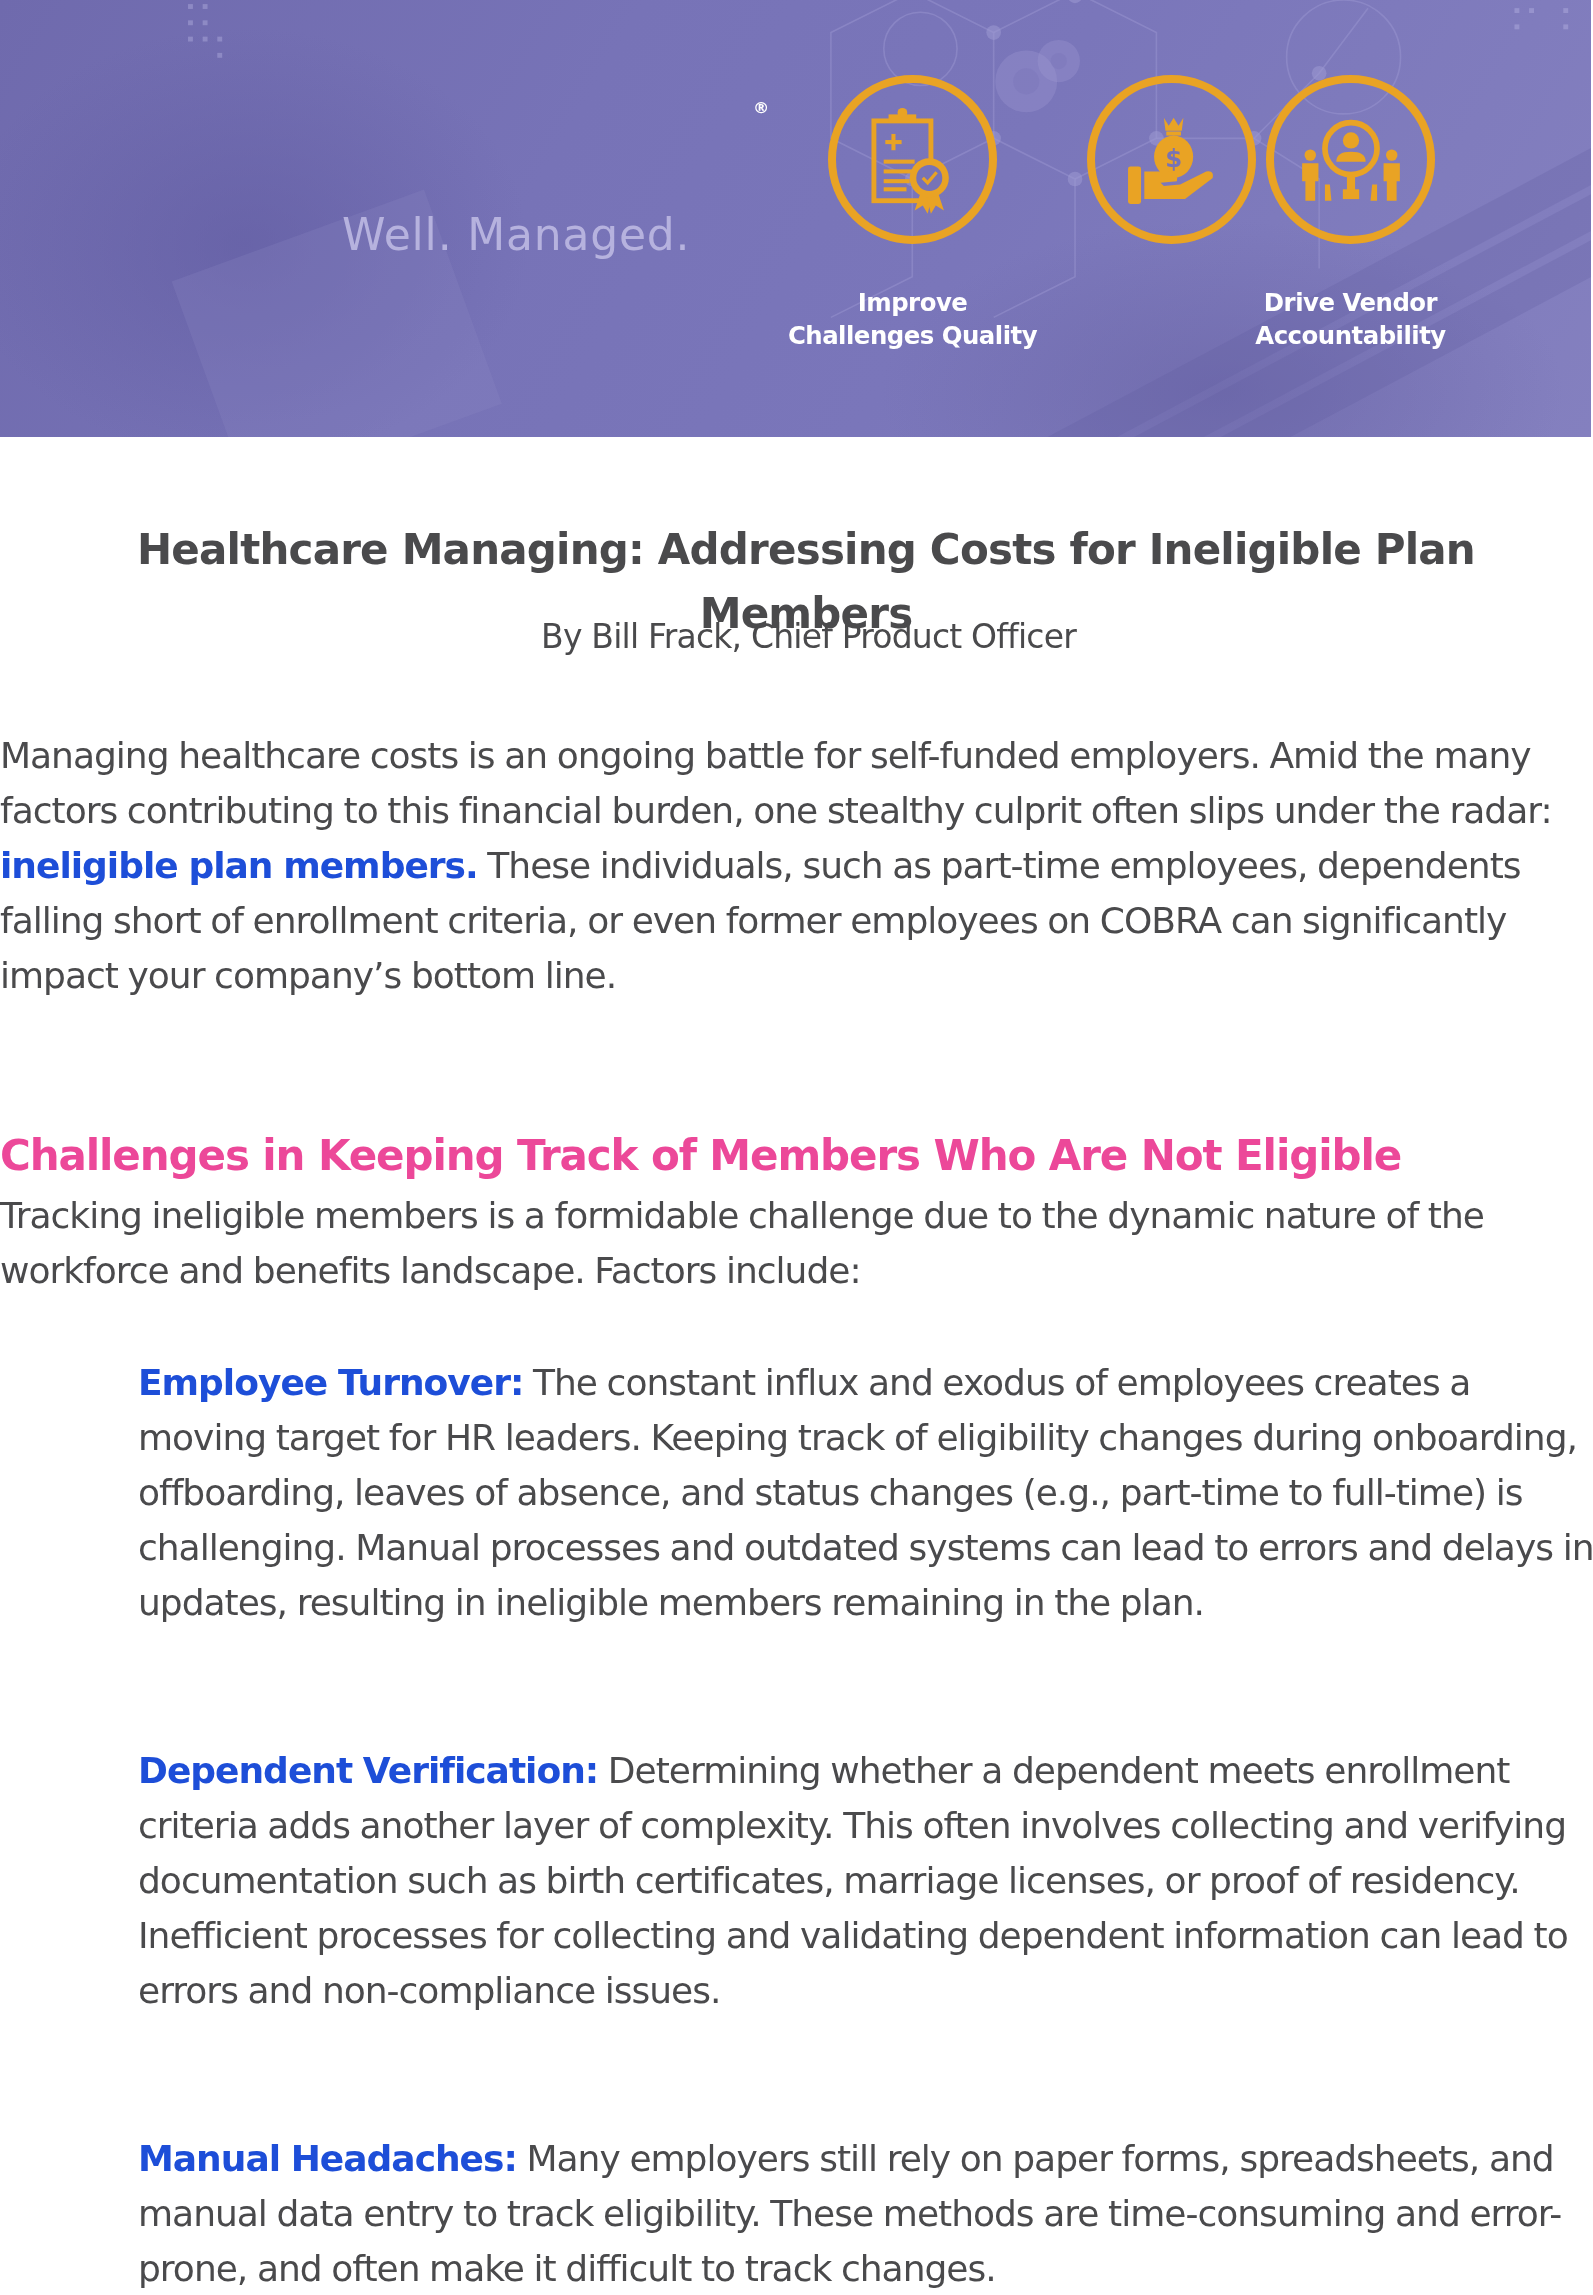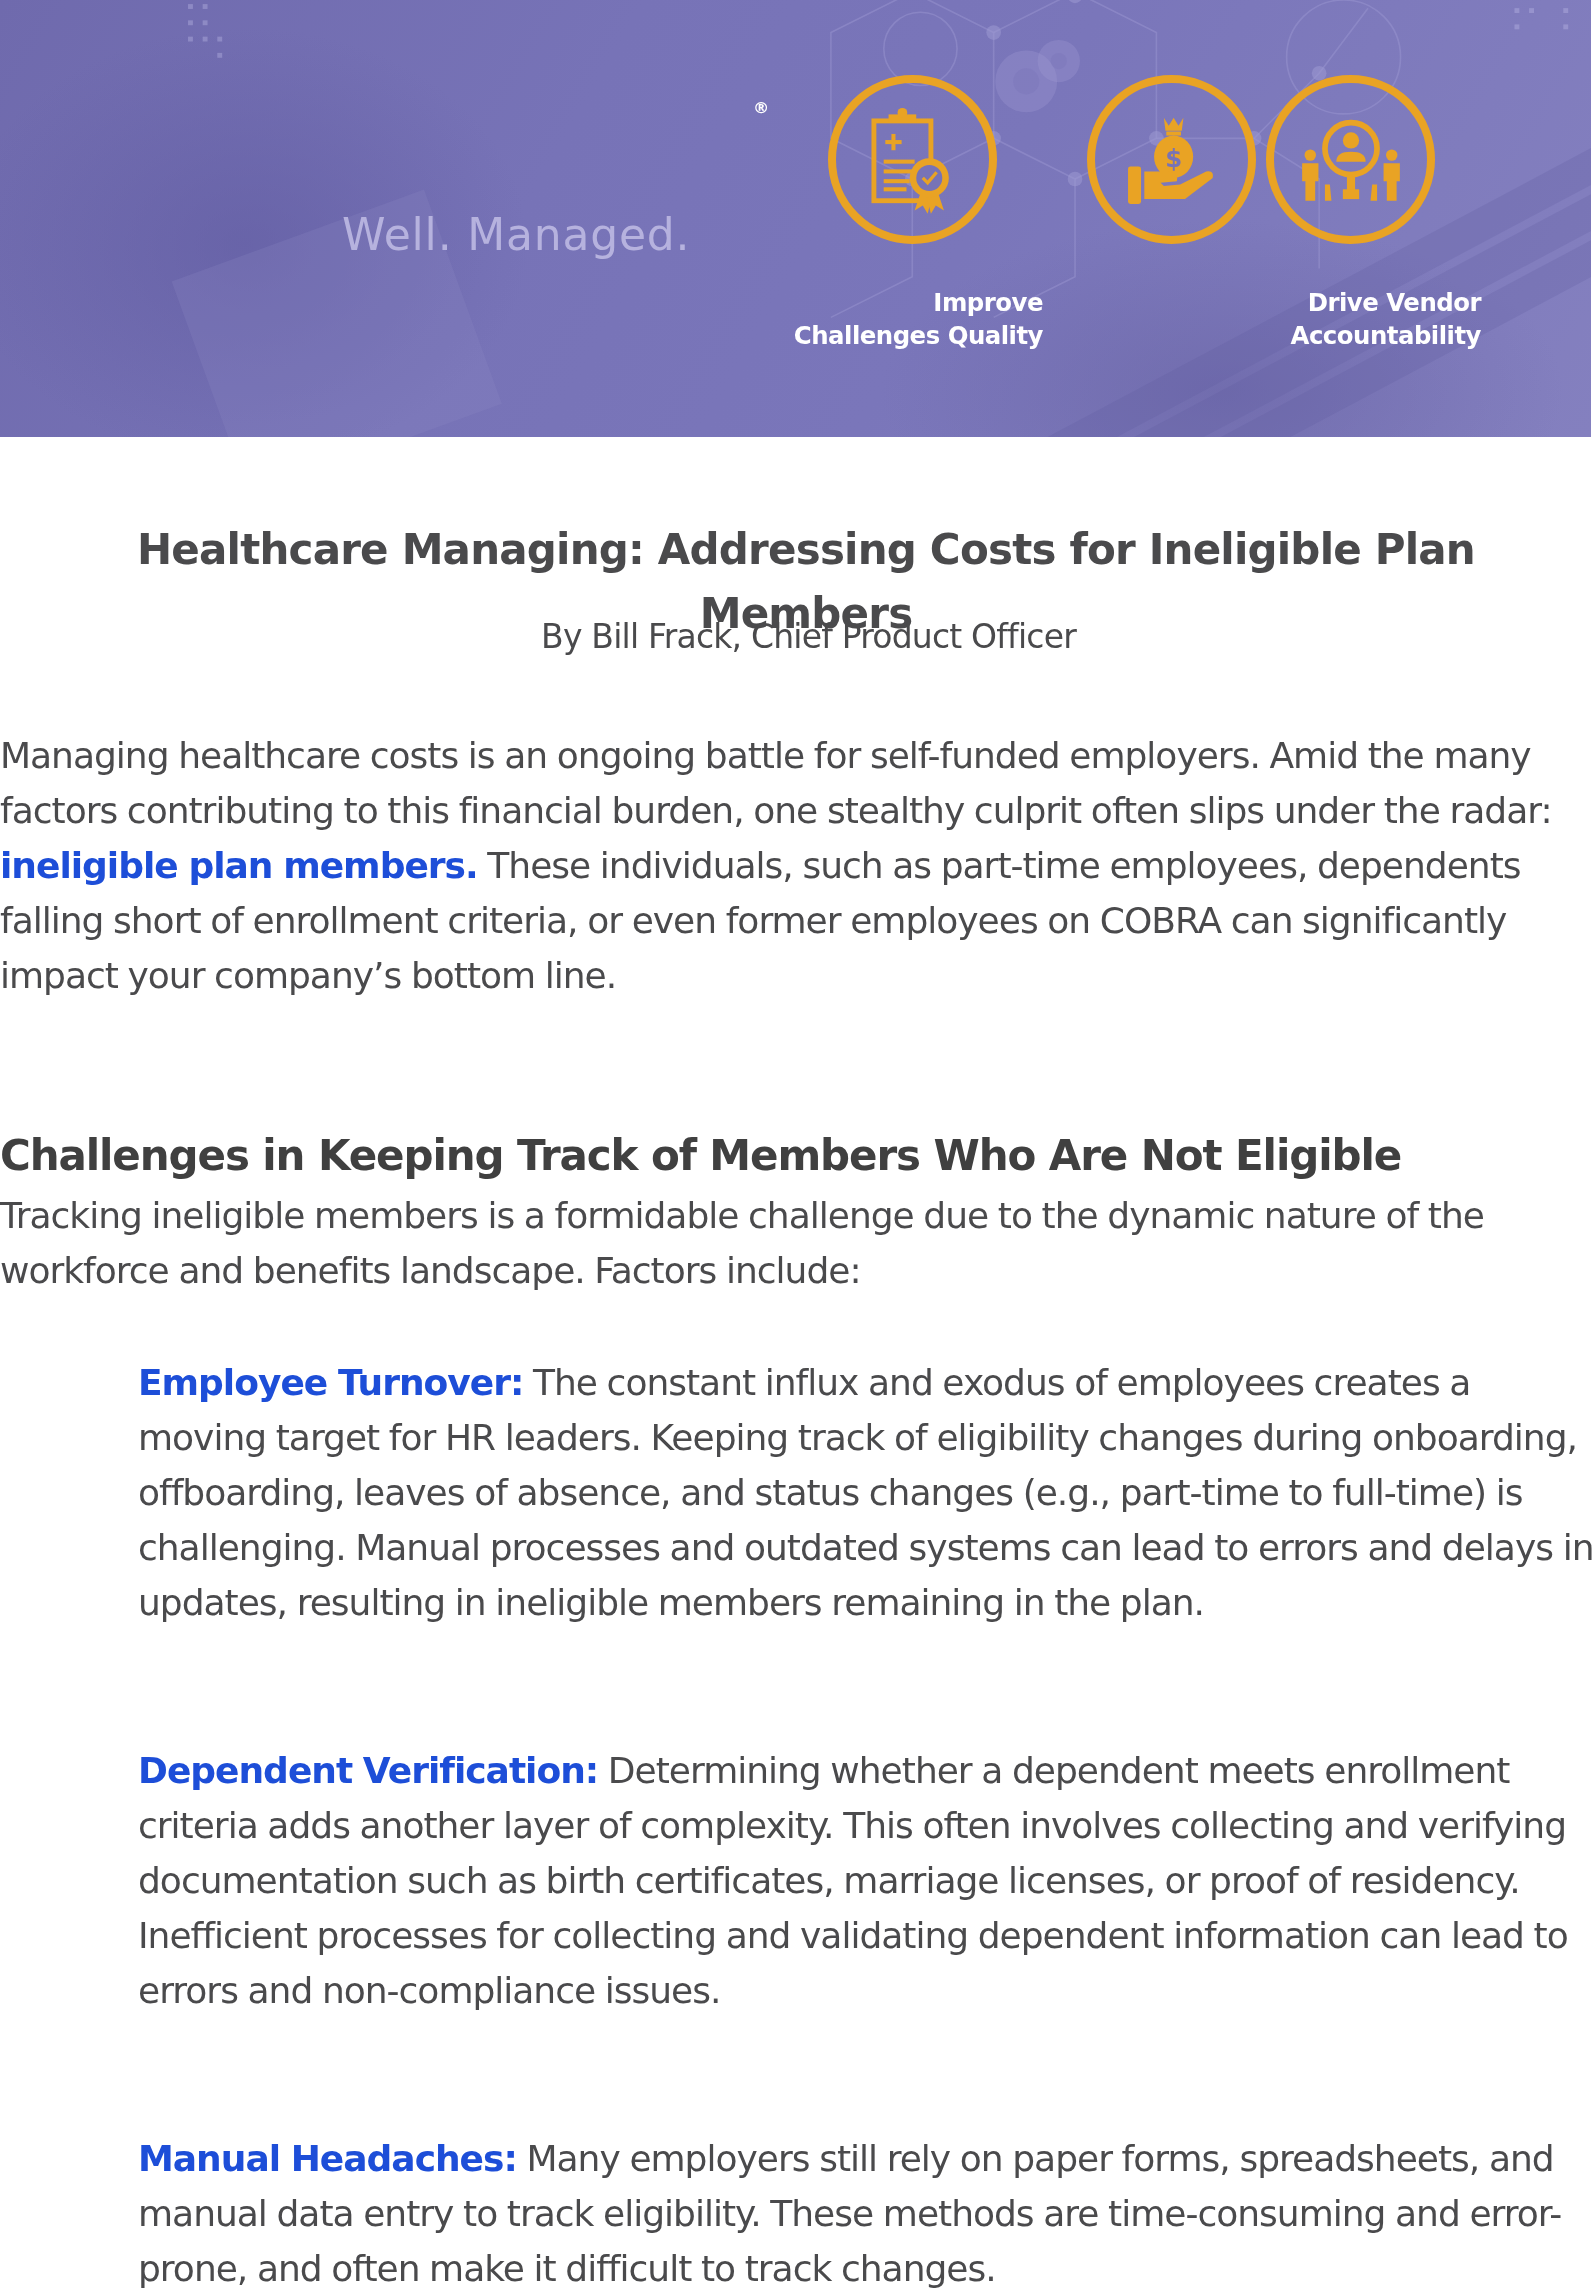--- a/index.html
+++ b/index.html
@@ -38,21 +38,21 @@
     }
     .pillar .ring {
       width: 169px; height: 169px; margin: 0 auto;
       border: 8.1px solid #e9a324; border-radius: 50%;
       box-sizing: border-box; position: relative;
       display: flex; align-items: center; justify-content: center;
     }
     .pillar .label {
       margin-top: 42px; color: #ffffff; font-weight: bold;
       font-family: "DejaVu Sans", sans-serif;
-      font-size: 24.4px; line-height: 33px; letter-spacing: -0.5px; text-align: right;
+      font-size: 24.4px; line-height: 33px; letter-spacing: -0.5px;
     }
     .pillar-1 { left: 782px; }
     .pillar-2 { left: 1041px; }
     .pillar-3 { left: 1220px; }
 
     
     .article-title {
       position: absolute; left: 81px; width: 1450px; top: 490px;
       text-align: center; font-weight: bold;
       font-size: 42px; line-height: 64px; color: #4a4a4c;
@@ -66,21 +66,21 @@
     .para {
       position: absolute; font-size: 36px; line-height: 55px;
       color: #4a4a4c; letter-spacing: -1px; word-spacing: -0.8px;
       margin: 0;
     }
     .para b { font-weight: bold; color: #1d4ed8; }
     .intro { left: 0; top: 728px; width: 1597px; }
     .section-heading {
       position: absolute; left: 0; top: 1127px; width: 1593px;
       font-weight: bold; font-size: 42px; line-height: 57px;
-      color: #404040; letter-spacing: -1.1px; margin: 0;
+      color: #ec4899; letter-spacing: -1.1px; margin: 0;
     }
     .section-intro { left: 0; top: 1188px; width: 1597px; }
     .factor { left: 138px; width: 1466px; }
     .factor-1 { top: 1355px; }
     .factor-2 { top: 1743px; }
     .factor-3 { top: 2131px; }
   </style>
 </head>
 <body>
 

